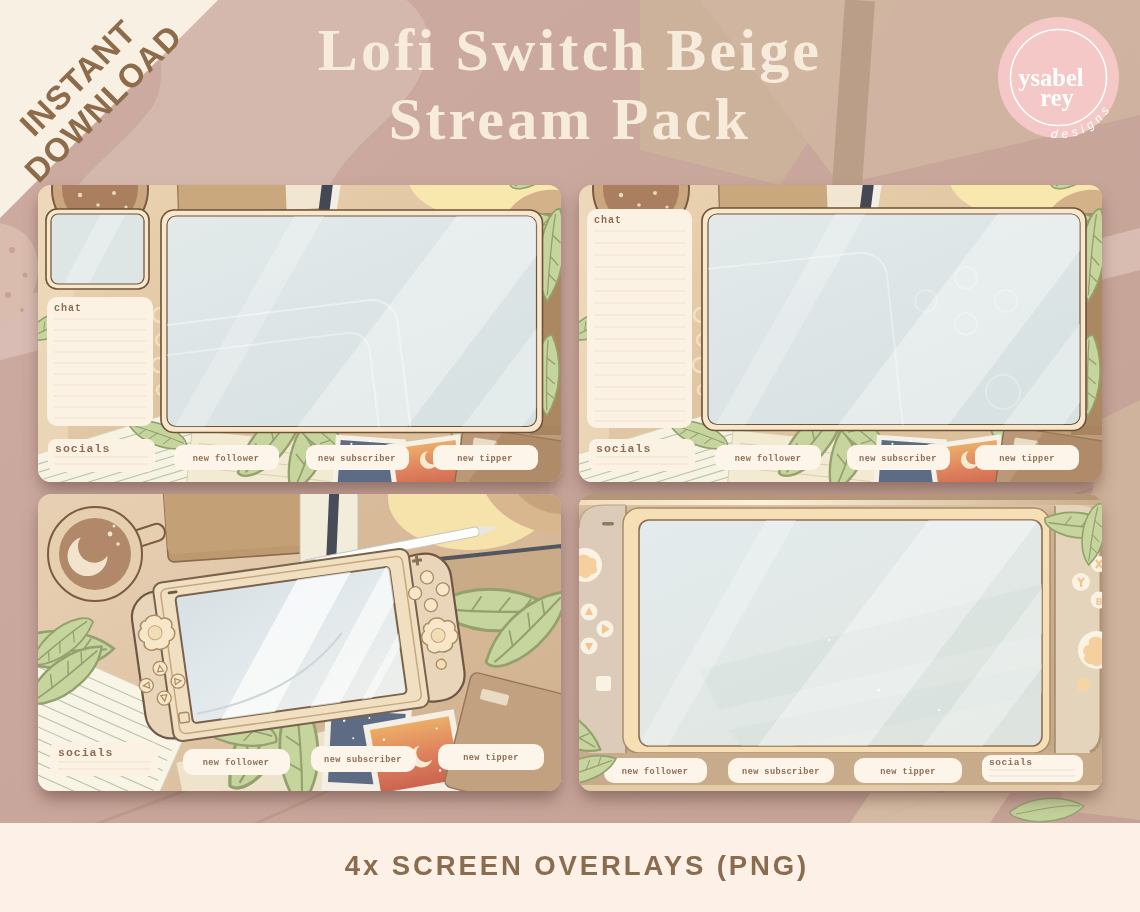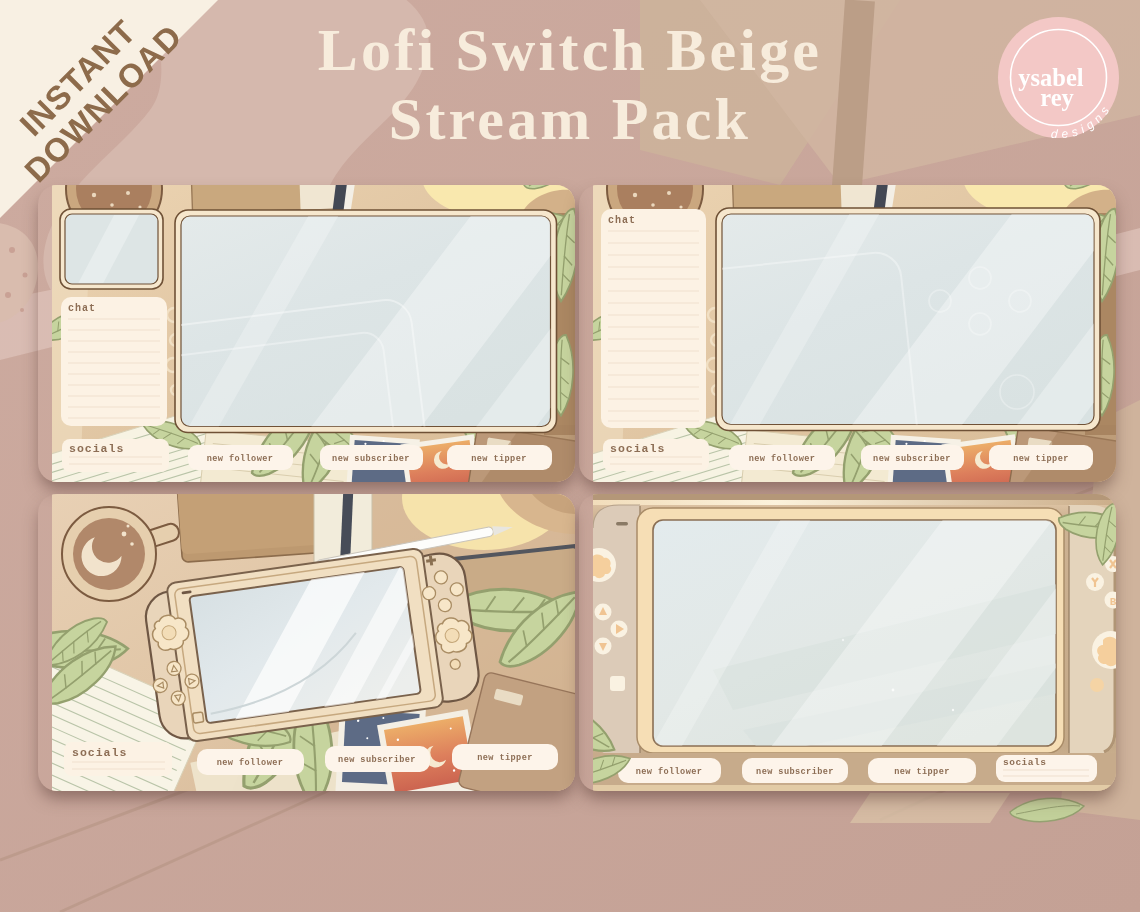--- a/index.html
+++ b/index.html
@@ -1,19 +1,19 @@
 <!DOCTYPE html>
 <html><head>
 <meta charset="utf-8">
 <style>
   html,body{margin:0;padding:0;}
   body{width:1140px;height:912px;overflow:hidden;font-family:"Liberation Sans",sans-serif;}
   .page{position:relative;width:1140px;height:912px;background:#c9a79c;overflow:hidden;}
-  .panel{position:absolute;width:523px;height:297px;border-radius:19px;overflow:hidden;
-         box-shadow:0 9px 16px -2px rgba(82,52,45,.5);padding-left:14px;}
+  .panel{position:absolute;width:523px;height:297px;border-radius:13px;overflow:hidden;
+         box-shadow:0 9px 16px -2px rgba(82,52,45,.5);}
   .panel svg{display:block;}
   .title{position:absolute;top:16px;left:0;width:1140px;text-align:center;
          font-family:"Liberation Serif",serif;font-weight:bold;color:#f7ecdc;
          font-size:60px;line-height:69px;letter-spacing:3.2px;}
   .band{position:absolute;left:0;top:823px;width:1140px;height:89px;background:#fcf0e7;}
   .band .bt{margin-top:27px;text-align:center;font-weight:bold;font-size:27.5px;
             letter-spacing:2.9px;color:#8a6c4e;margin-left:14px;}
   .logo{position:absolute;left:998px;top:17px;width:121px;height:121px;border-radius:50%;
         background:#f3c8c6;}
 </style>
@@ -696,14 +696,17 @@
   <use href="#leaf" transform="translate(523 10) rotate(108) scale(1.0)"></use>
 </g>
 
 <g>
   <use href="#leaf" transform="translate(-48 208) rotate(40) scale(1.35)"></use>
   <use href="#leaf" transform="translate(-26 282) rotate(-10) scale(1.05)"></use>
 </g>
 </svg>
 </div>
 
+<div class="band">
+      <div class="bt">4x SCREEN OVERLAYS (PNG)</div>
+    </div>
 
 </div>
 
 </body></html>

